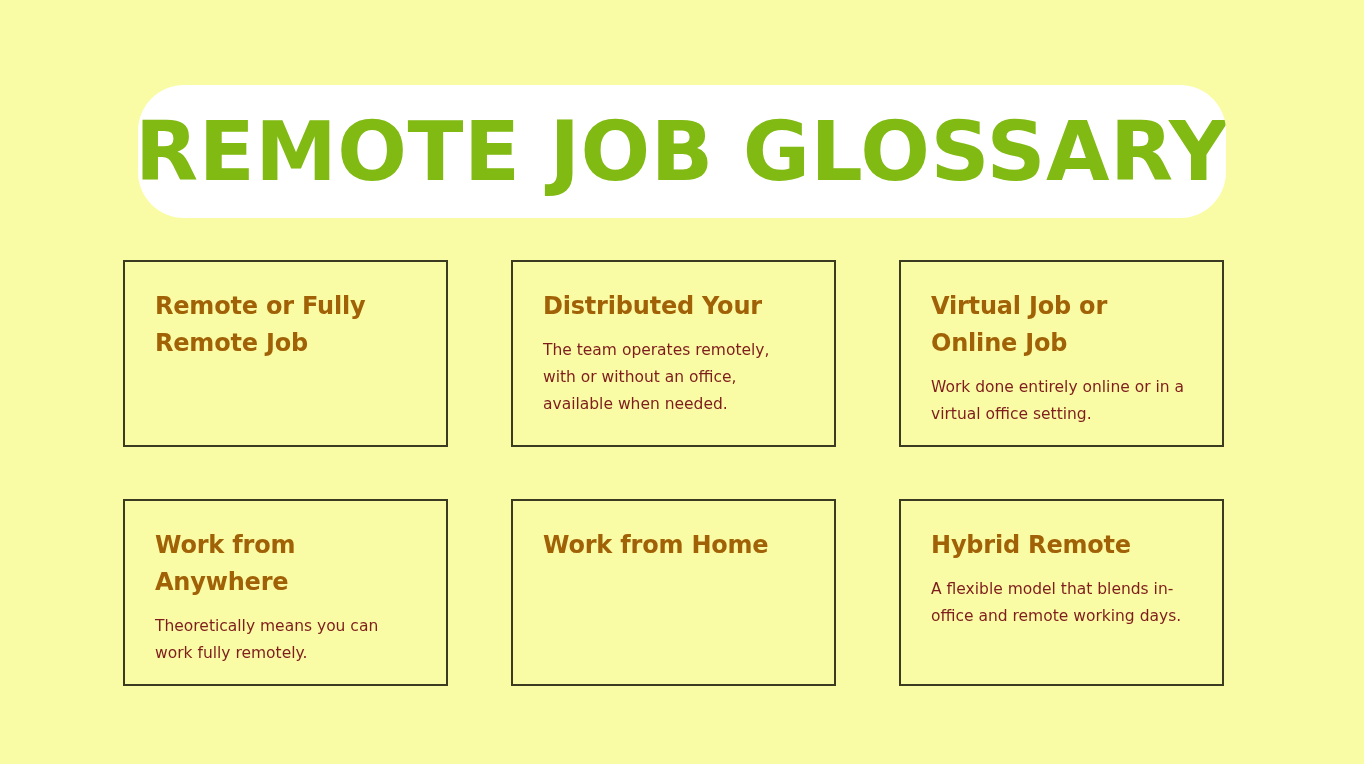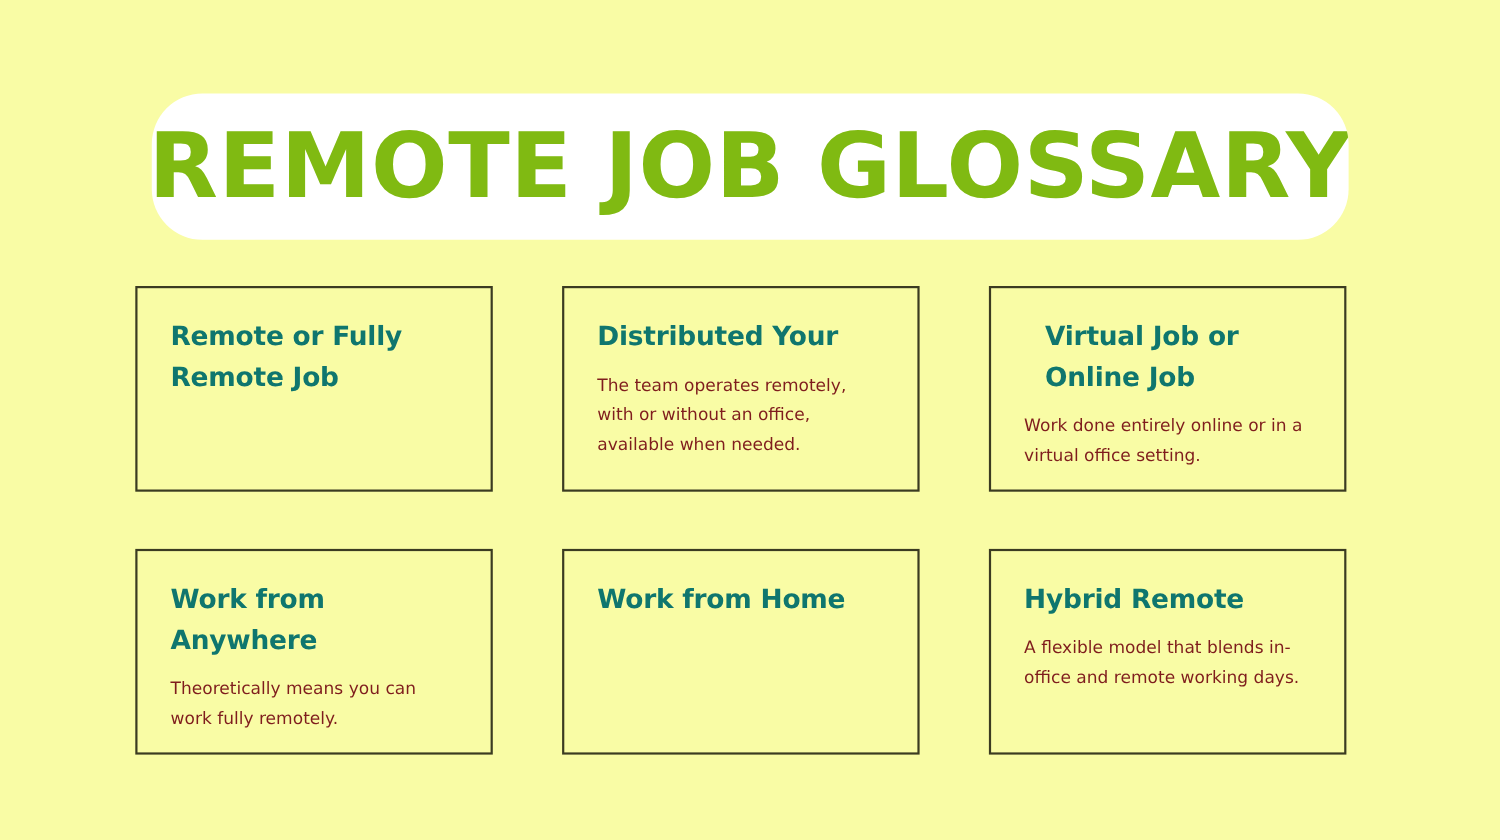--- a/index.html
+++ b/index.html
@@ -69,39 +69,39 @@
     display: flex;
     flex-direction: column;
     align-items: flex-start;
   }
 
   .card-title {
     font-family: "DejaVu Sans", "Liberation Sans", sans-serif;
     font-weight: 700;
     font-size: 24px;
     line-height: 37px;
-    color: #0f766e;
+    color: #a16207;
     margin: 0 0 12px 0;
     letter-spacing: -0.2px;
     max-width: 260px;
   }
 
   .card-body {
     font-family: "DejaVu Sans", "Liberation Sans", sans-serif;
     font-weight: 400;
     font-size: 15.5px;
     line-height: 27px;
     color: #7f1d1d;
     margin: 0;
     max-width: 272px;
   }
 
   
   .card[data-card-index="0"] .card-title { max-width: 215px; }
-  .card[data-card-index="2"] .card-title { max-width: 200px; margin-left: 19px; }
+  .card[data-card-index="2"] .card-title { max-width: 200px; }
   .card[data-card-index="3"] .card-title { max-width: 190px; }
   .card[data-card-index="1"] .card-title,
   .card[data-card-index="4"] .card-title,
   .card[data-card-index="5"] .card-title { max-width: 280px; }
 
   .card[data-card-index="0"] .card-body { max-width: 230px; }
   .card[data-card-index="2"] .card-body { max-width: 255px; }
   .card[data-card-index="3"] .card-body { max-width: 225px; }
   .card[data-card-index="1"] .card-body { max-width: 258px; }
   .card[data-card-index="4"] .card-body { max-width: 262px; }

